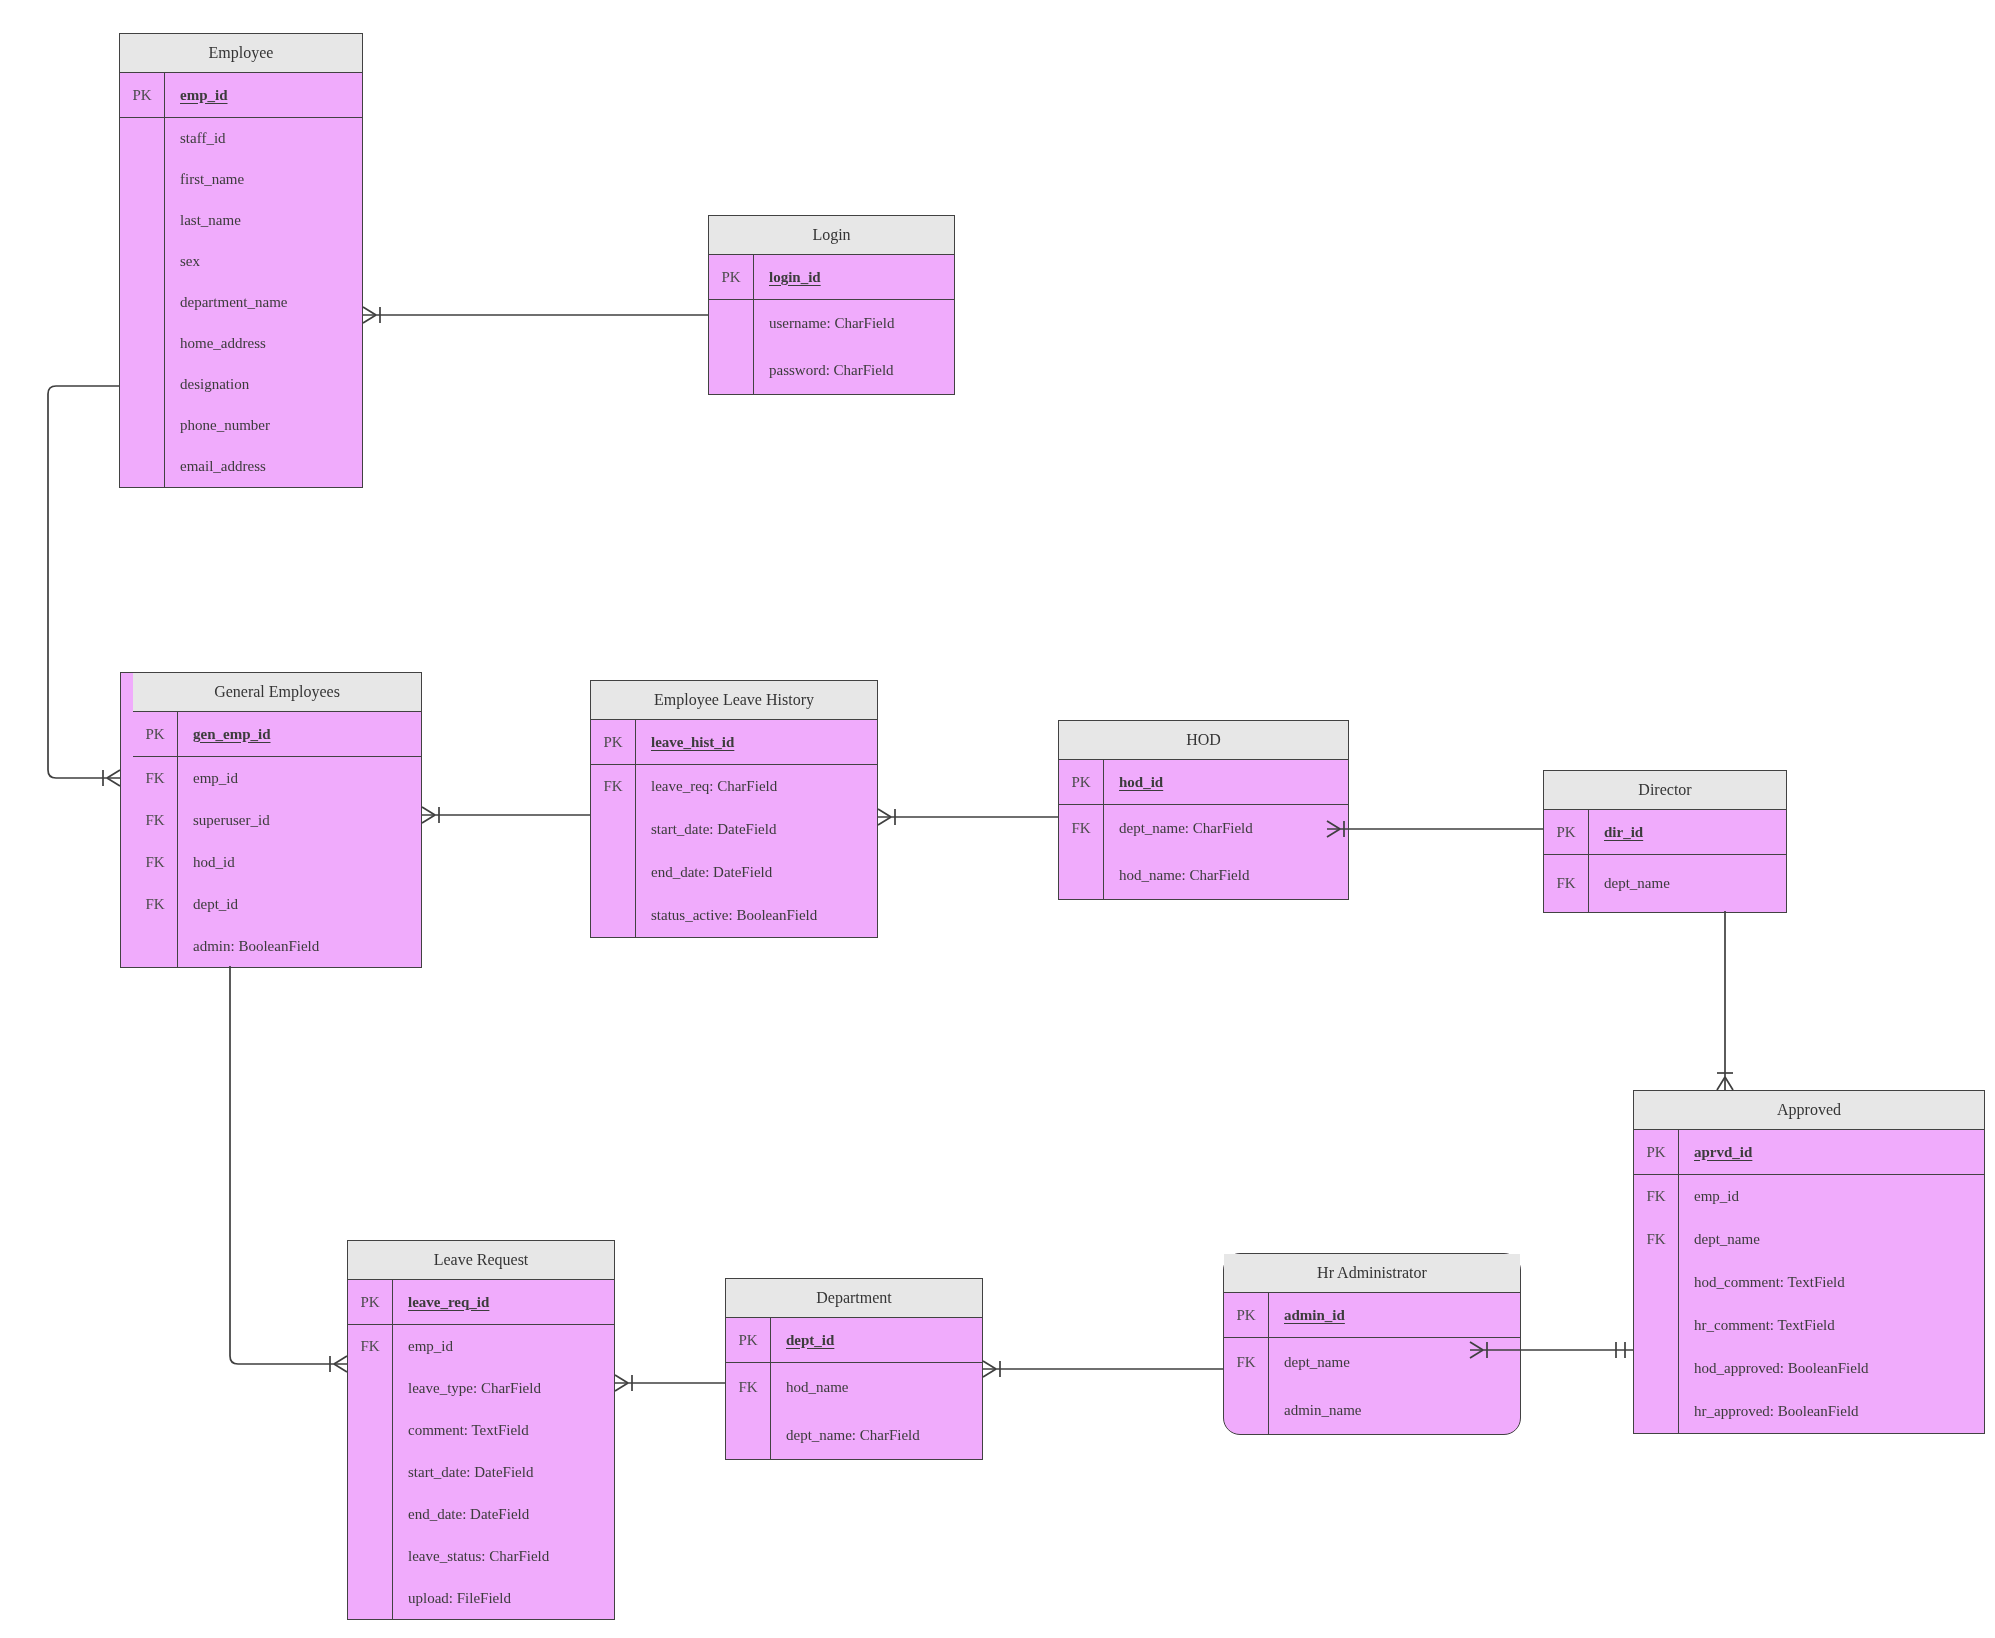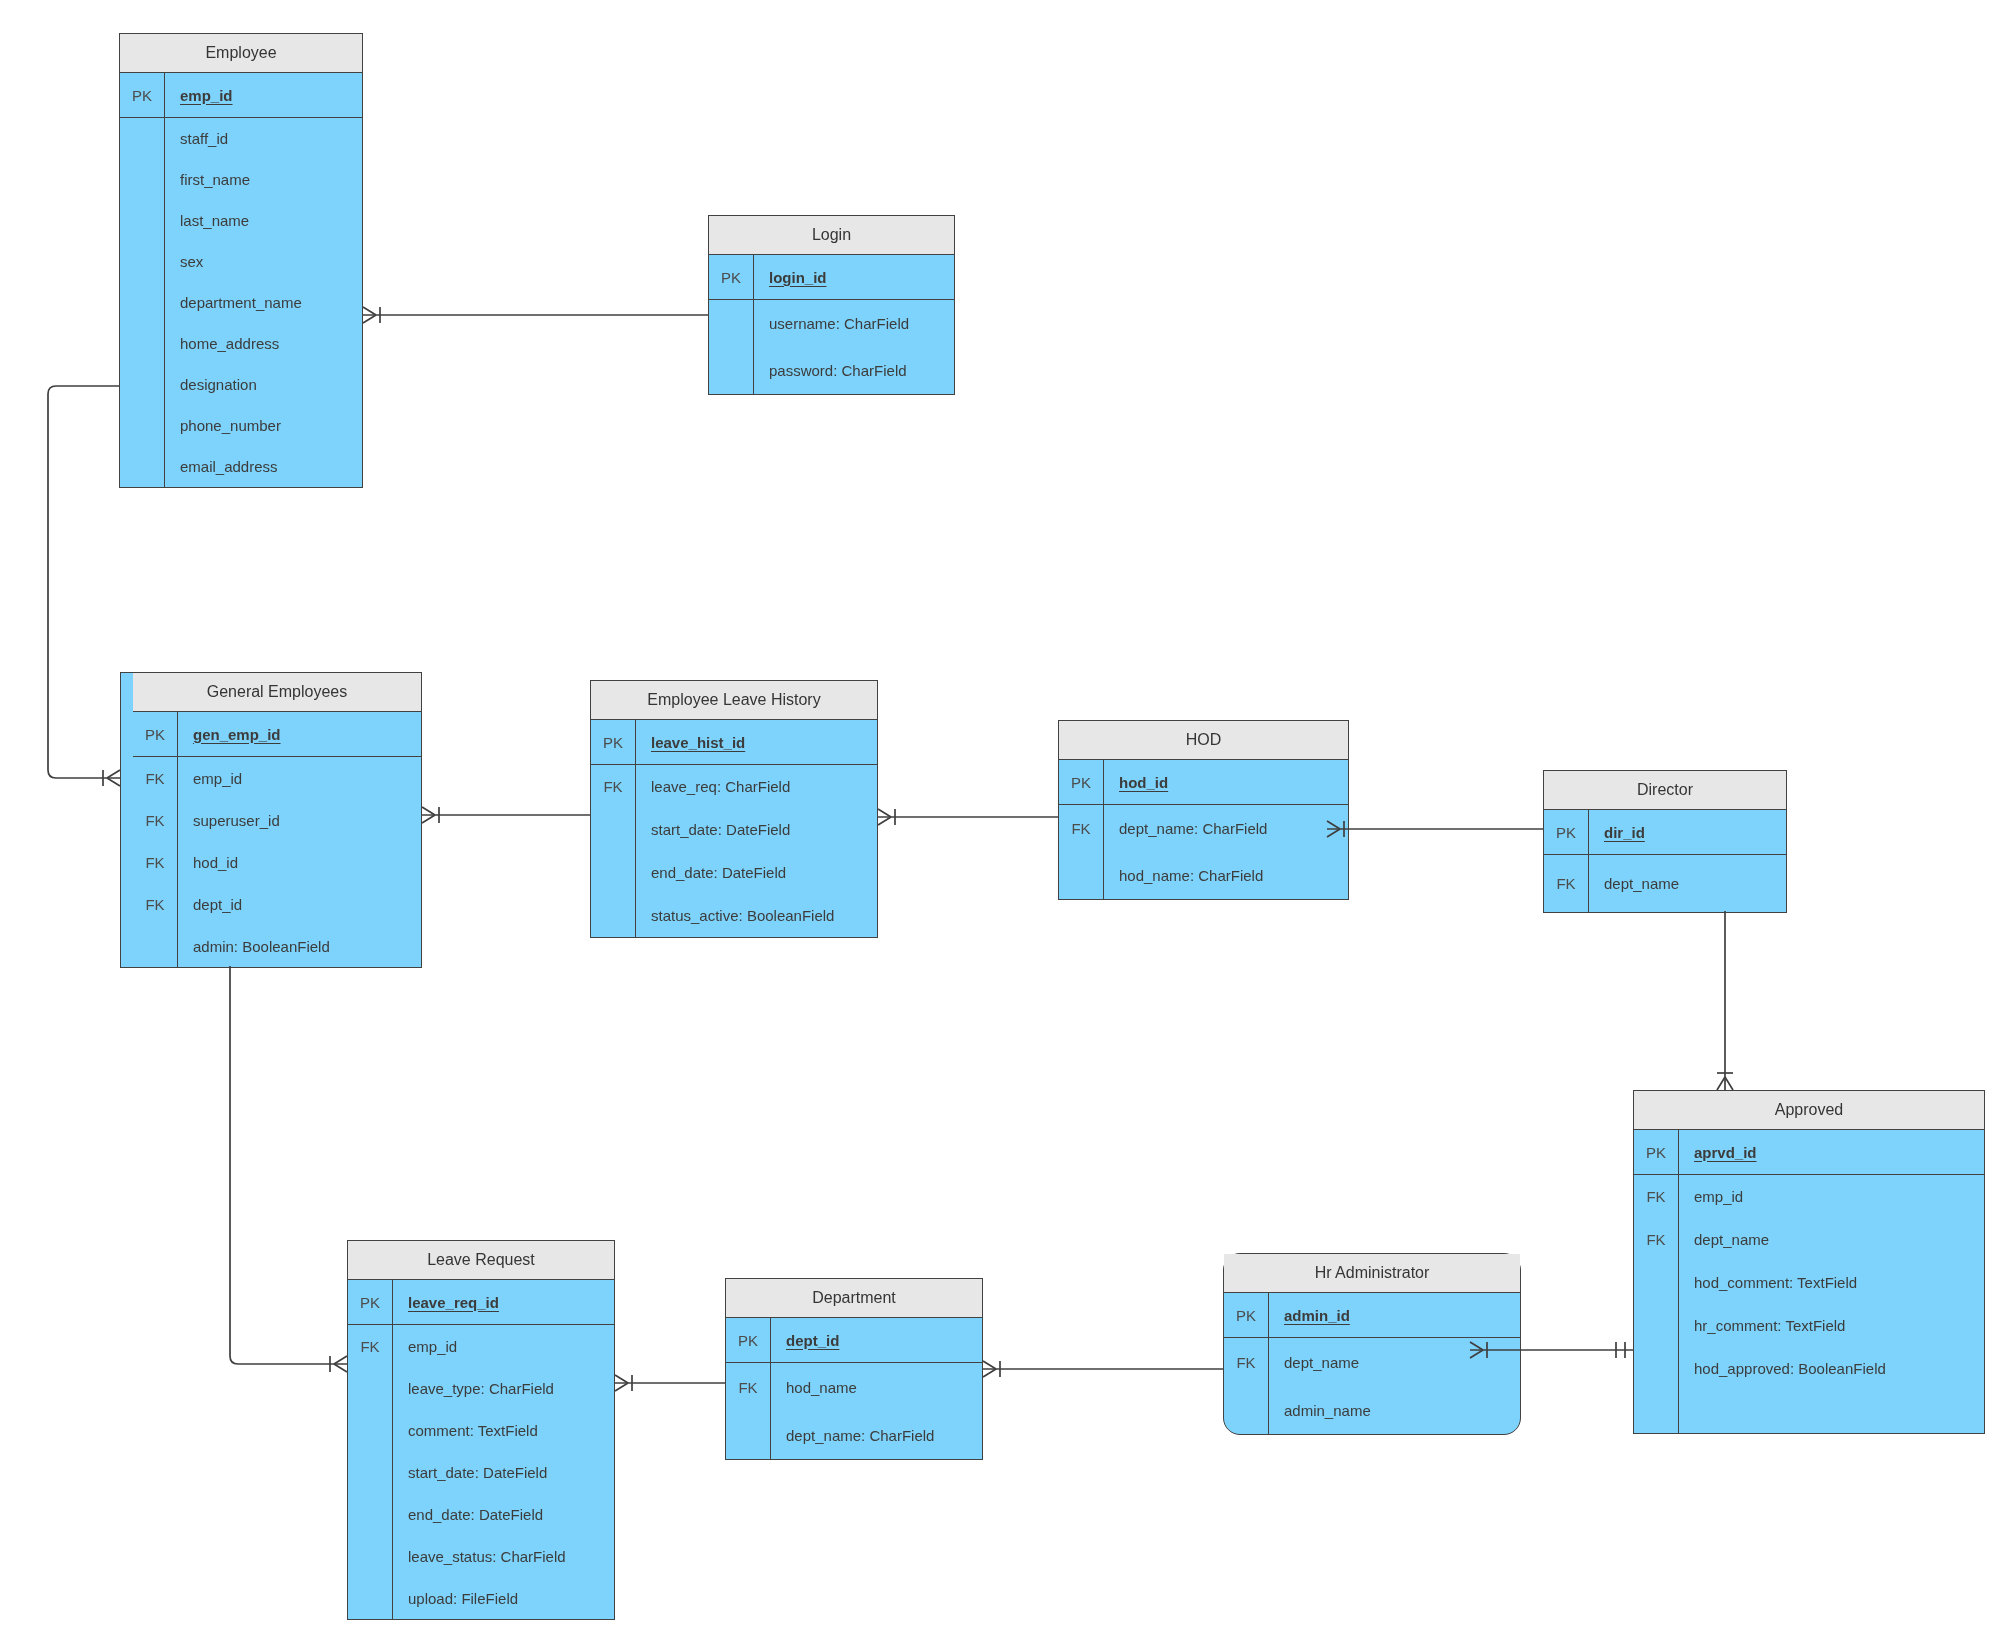--- a/index.html
+++ b/index.html
@@ -1,22 +1,22 @@
 <!DOCTYPE html>
 <html><head>
 <meta charset="utf-8">
 <style>
   html,body{margin:0;padding:0;}
   body{
     width:1995px;height:1638px;position:relative;background:#ffffff;
     font-family:"Liberation Sans",sans-serif;overflow:hidden;
   }
   .entity{
-    position:absolute;background:#7dd3fc;border:1.6px solid #424242;
-    box-sizing:border-box;z-index:2;
+    position:absolute;background:#f0abfc;border:1.6px solid #424242;
+    box-sizing:border-box;z-index:2;font-family:Liberation Serif, serif;
   }
   .entity-title{
     height:39px;background:#e7e7e7;border-bottom:1.6px solid #424242;
     display:flex;align-items:center;justify-content:center;
     font-size:16px;color:#353535;box-sizing:border-box;
   }
   .row{display:flex;box-sizing:border-box;}
   .pk-row{height:45px;border-bottom:1.6px solid #424242;}
   .body-row{height:var(--rh,42px);}
   .key{
@@ -254,20 +254,21 @@
   <div class="row body-row">
       <div class="key"></div>
       <div class="attr">hr_comment: TextField</div>
     </div>
   <div class="row body-row">
       <div class="key"></div>
       <div class="attr">hod_approved: BooleanField</div>
     </div>
   <div class="row body-row">
       <div class="key"></div>
+      <div class="attr">hr_approved: BooleanField</div>
     </div>
 </div>
 
 <div class="entity" style="left:347px;top:1240px;width:268px;--rh:42px;">
   <div class="entity-title">Leave Request</div>
   <div class="row pk-row">
     <div class="key">PK</div>
     <div class="attr">leave_req_id</div>
   </div>
   <div class="row body-row">

